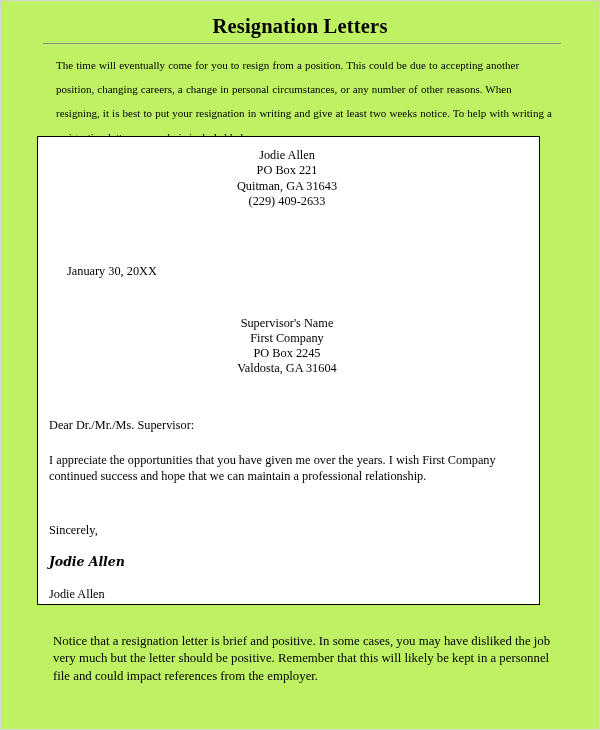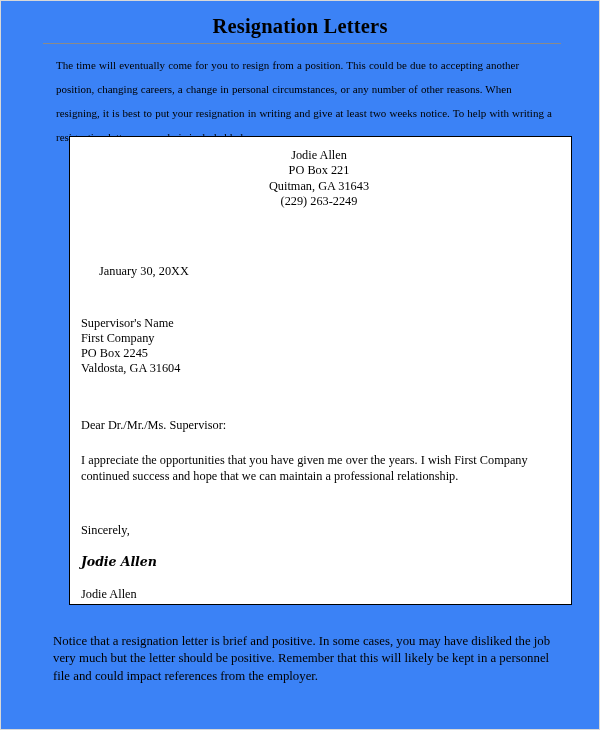--- a/index.html
+++ b/index.html
@@ -10,21 +10,21 @@
   }
   body {
     font-family: "Liberation Serif", "DejaVu Serif", serif;
     color: #000000;
   }
   #page {
     position: relative;
     width: 600px;
     height: 730px;
     box-sizing: border-box;
-    background: #3b82f6;
+    background: #bef264;
     border: 1px solid #d8d8d8;
     overflow: hidden;
   }
 
   
   .doc-title {
     font-size: 20.5px;
     font-weight: bold;
     text-align: center;
     letter-spacing: 0.2px;
@@ -46,21 +46,21 @@
     padding: 9px 43px 0 55px;
     font-size: 11px;
     line-height: 24px;
     text-align: left;
     word-spacing: 0.4px;
   }
 
   
   .letter-box {
     position: absolute;
-    left: 68px;
+    left: 36px;
     top: 135px;
     width: 503px;
     height: 469px;
     box-sizing: border-box;
     border: 1px solid #000000;
     background: #ffffff;
   }
   .letter-inner {
     padding: 8px 14px 0 11px;
     font-size: 12.3px;
@@ -77,20 +77,21 @@
   }
 
   .letter-date {
     margin: 18px;
     padding-top: 36px;
   }
 
   .recipient-block {
     margin: 0;
     padding-top: 19px;
+    text-align: center;
   }
   .recipient-block div {
     line-height: 15.2px;
   }
 
   .salutation {
     margin: 0;
     padding-top: 41px;
   }
 
@@ -147,21 +148,21 @@
 
   <p class="intro">The time will eventually come for you to resign from a position.  This could be due to accepting another position, changing careers, a change in personal circumstances, or any number of other reasons.  When resigning, it is best to put your resignation in writing and give at least two weeks notice.  To help with writing a resignation letter, a sample is included below.</p>
 
   <div class="letter-box">
     <div class="letter-inner">
 
       <div class="sender-block">
         <div>Jodie Allen</div>
         <div>PO Box 221</div>
         <div>Quitman, GA 31643</div>
-        <div>(229) 263-2249</div>
+        <div>(229) 409-2633</div>
       </div>
 
       <p class="letter-date">January 30, 20XX</p>
 
       <div class="recipient-block">
         <div>Supervisor's Name</div>
         <div>First Company</div>
         <div>PO Box 2245</div>
         <div>Valdosta, GA 31604</div>
       </div>

